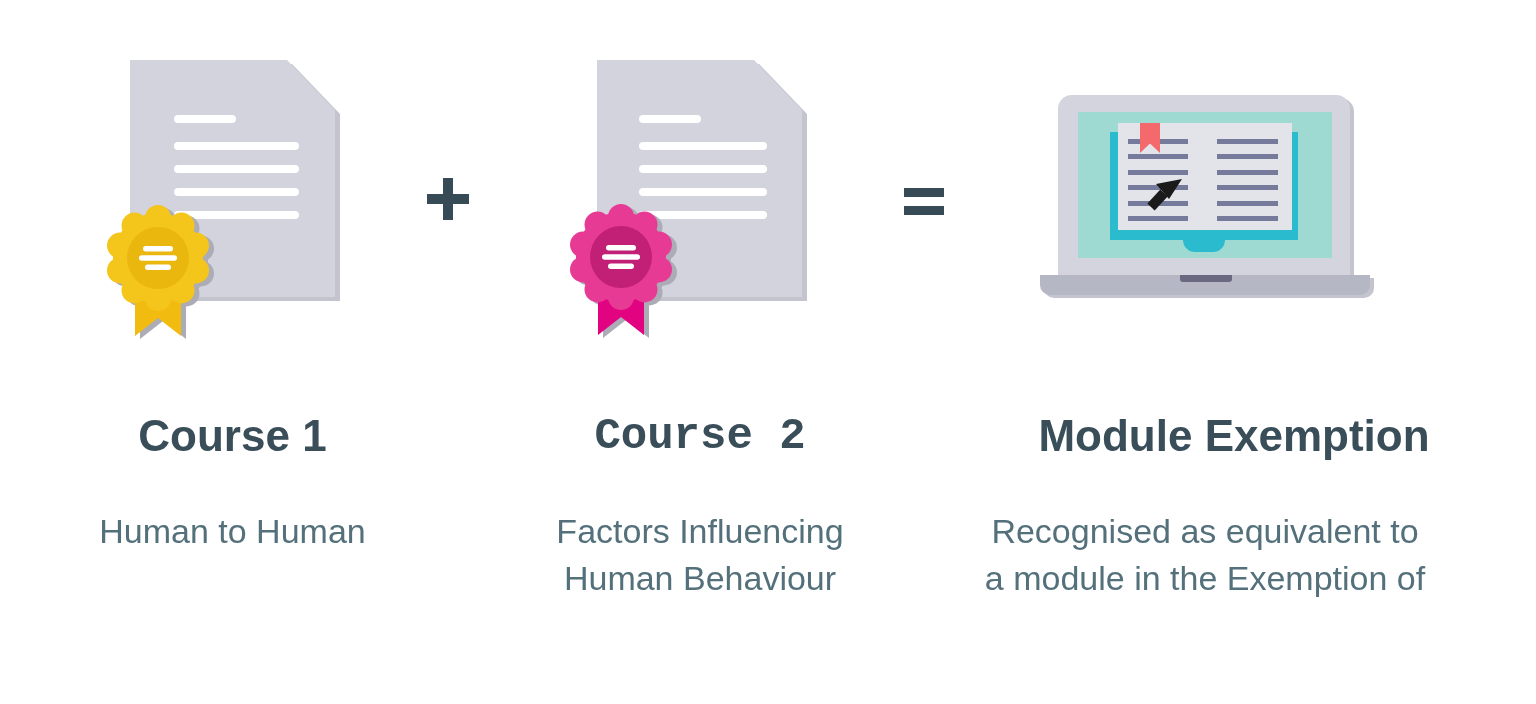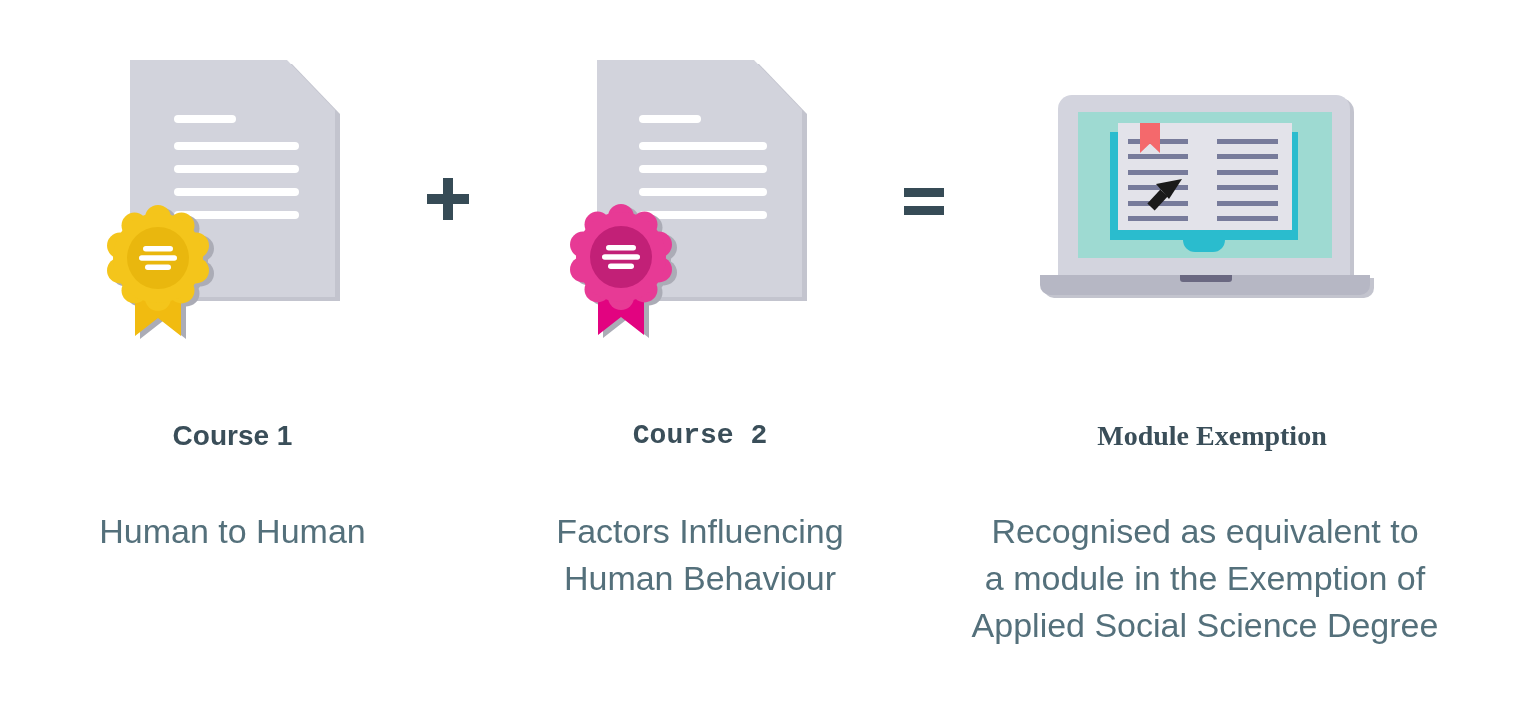--- a/index.html
+++ b/index.html
@@ -51,21 +51,21 @@
   .pg-line.left{left:10px;width:60px;}
   .pg-line.right{left:99px;width:61px;}
   .bookmark{
     position:absolute;left:22px;top:0;width:20px;height:30px;background:var(--bookmark);
     clip-path:polygon(0 0,100% 0,100% 100%,50% 68%,0 100%);
   }
   .cursor{position:absolute;left:25px;top:55px;}
 
   
   .col-title{
-    position:absolute;text-align:center;font-weight:700;font-size:28px;line-height:44px;
+    position:absolute;text-align:center;font-weight:700;font-size:44px;line-height:44px;
     color:var(--heading-text);
   }
   .col-desc{
     position:absolute;text-align:center;font-size:34px;line-height:47px;
     color:var(--body-text);
   }
 </style>
 </head>
 <body>
 
@@ -180,20 +180,19 @@
   <div class="col-desc" style="left:55px;top:508px;width:355px;">
     <div>Human to Human</div>
   </div>
 
   <div class="col-title" style="left:520px;top:414px;width:360px;font-family:Liberation Mono, monospace;">Course 2</div>
   <div class="col-desc" style="left:510px;top:508px;width:380px;">
     <div>Factors Influencing</div>
     <div>Human Behaviour</div>
   </div>
 
-  <div class="col-title" style="left:942px;top:414px;width:540px;font-family:Liberation Serif, serif;">Module Exemption</div>
+  <div class="col-title" style="left:964px;top:414px;width:540px;">Module Exemption</div>
   <div class="col-desc" style="left:935px;top:508px;width:540px;">
     <div>Recognised as equivalent to</div>
     <div>a module in the Exemption of</div>
-    <div>Applied Social Science Degree</div>
   </div>
 
 </div>
 
 </body></html>

